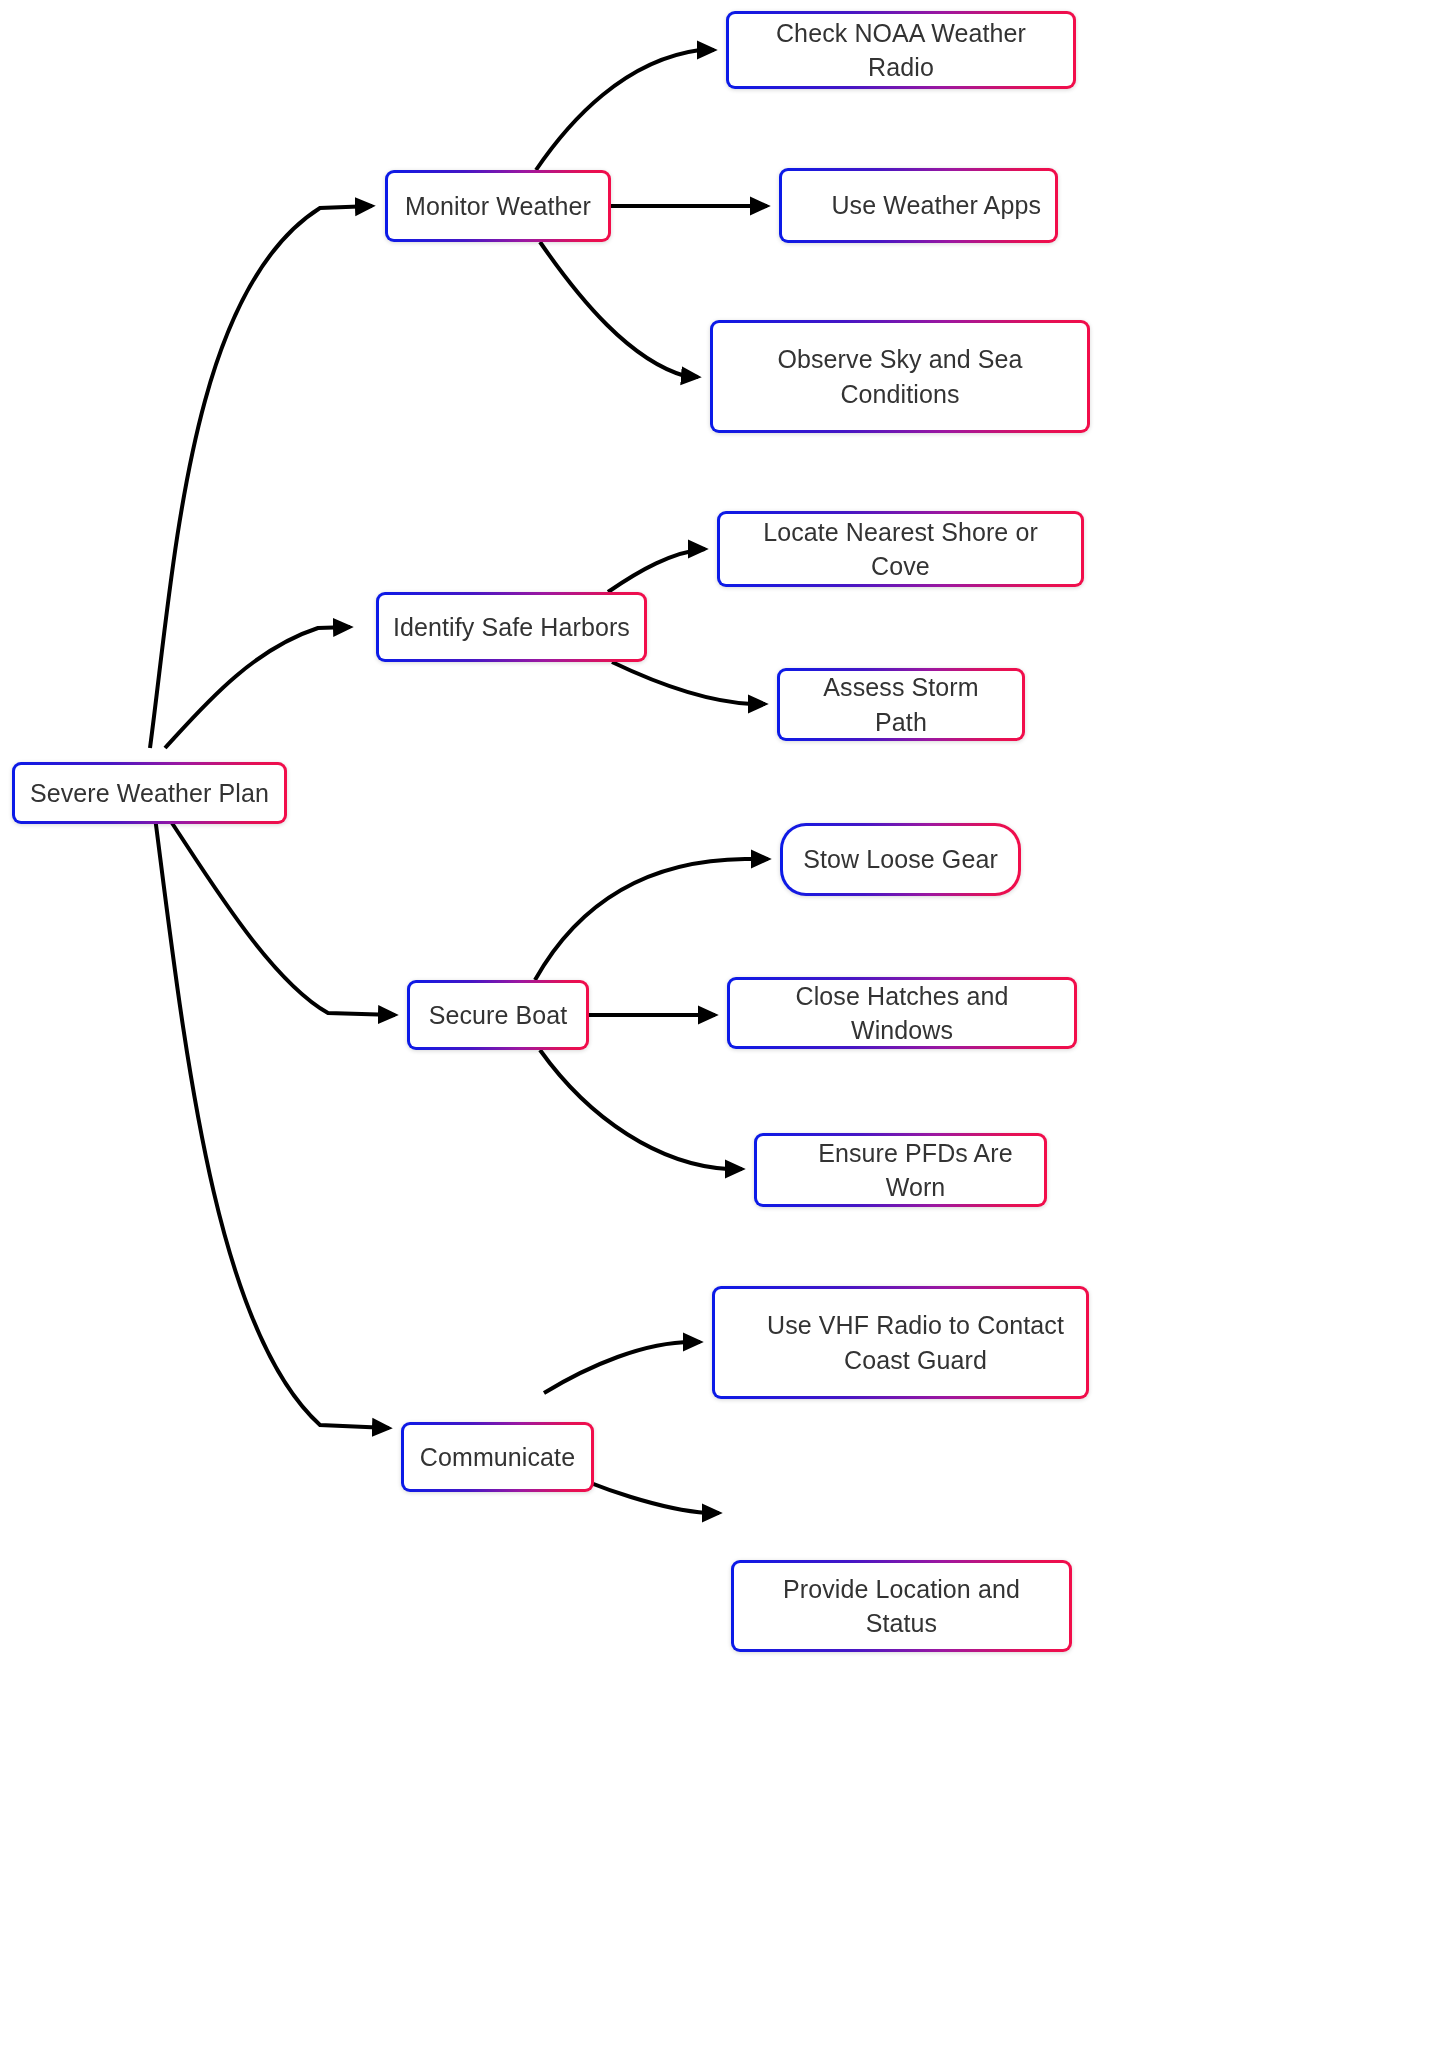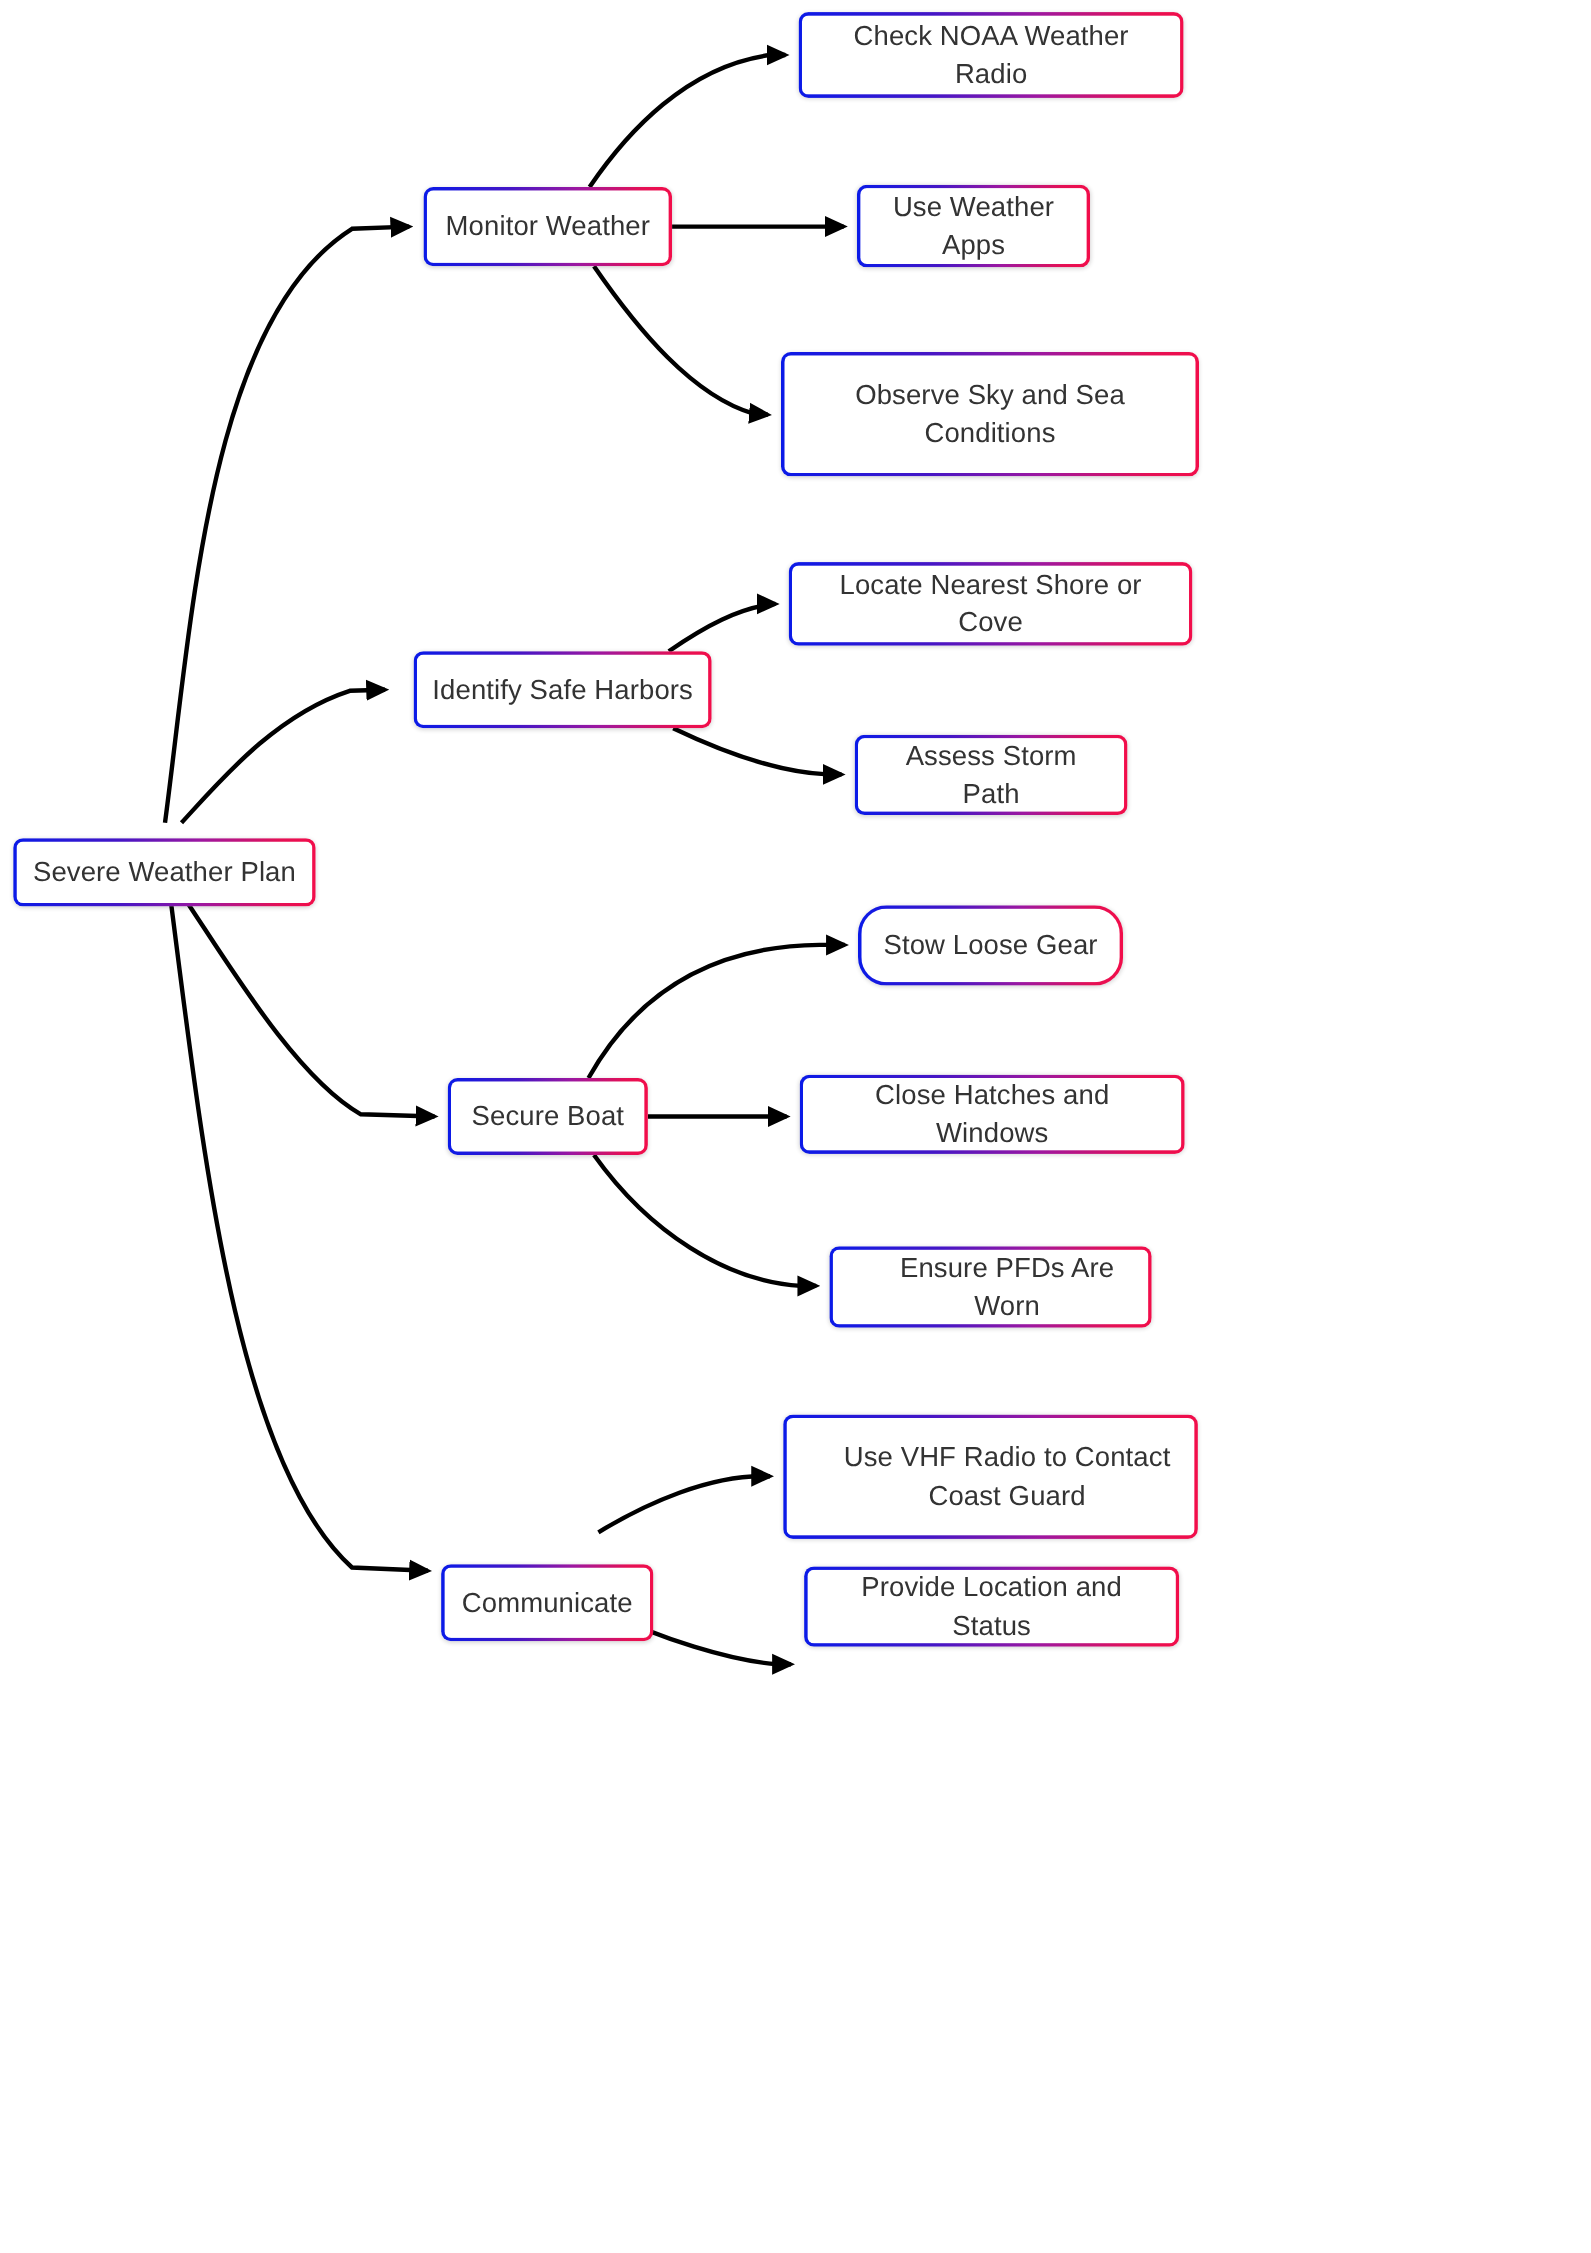--- a/index.html
+++ b/index.html
@@ -84,21 +84,21 @@
   <div id="nodes-group">
       <div class="node" style="left: 12px; top: 748px; width: 275px; height: 62px; margin-top: 14px;">
         <span class="node-label">Severe Weather Plan</span>
       </div>
       <div class="node" style="left: 385px; top: 170px; width: 226px; height: 72px;">
         <span class="node-label">Monitor Weather</span>
       </div>
       <div class="node" style="left: 726px; top: 11px; width: 350px; height: 78px;">
         <span class="node-label">Check NOAA Weather Radio</span>
       </div>
-      <div class="node" style="left: 779px; top: 168px; width: 212px; height: 75px;">
+      <div class="node" style="left: 779px; top: 168px; width: 279px; height: 75px; justify-content: flex-end;">
         <span class="node-label">Use Weather Apps</span>
       </div>
       <div class="node" style="left: 710px; top: 320px; width: 380px; height: 113px;">
         <span class="node-label">Observe Sky and Sea
 Conditions</span>
       </div>
       <div class="node" style="left: 376px; top: 592px; width: 271px; height: 70px;">
         <span class="node-label">Identify Safe Harbors</span>
       </div>
       <div class="node" style="left: 717px; top: 511px; width: 367px; height: 76px;">
@@ -119,18 +119,18 @@
       <div class="node" style="left: 754px; top: 1133px; width: 293px; height: 74px; padding-left: 44px;">
         <span class="node-label">Ensure PFDs Are Worn</span>
       </div>
       <div class="node" style="left: 401px; top: 1393px; width: 193px; height: 70px; margin-top: 29px;">
         <span class="node-label">Communicate</span>
       </div>
       <div class="node" style="left: 712px; top: 1286px; width: 377px; height: 113px; padding-left: 44px;">
         <span class="node-label">Use VHF Radio to Contact
 Coast Guard</span>
       </div>
-      <div class="node" style="left: 731px; top: 1424px; width: 341px; height: 73px;">
+      <div class="node" style="left: 731px; top: 1560px; width: 341px; height: 92px;">
         <span class="node-label">Provide Location and Status</span>
       </div>
     </div>
 
 </div>
 
 </body></html>

